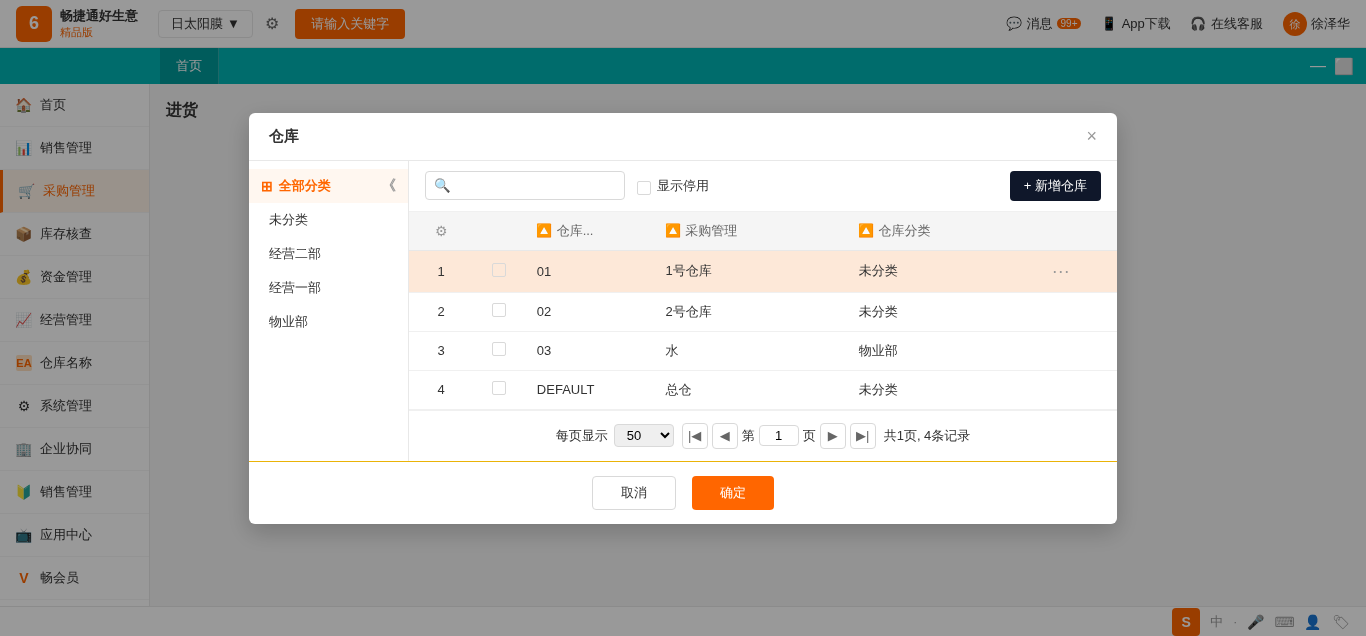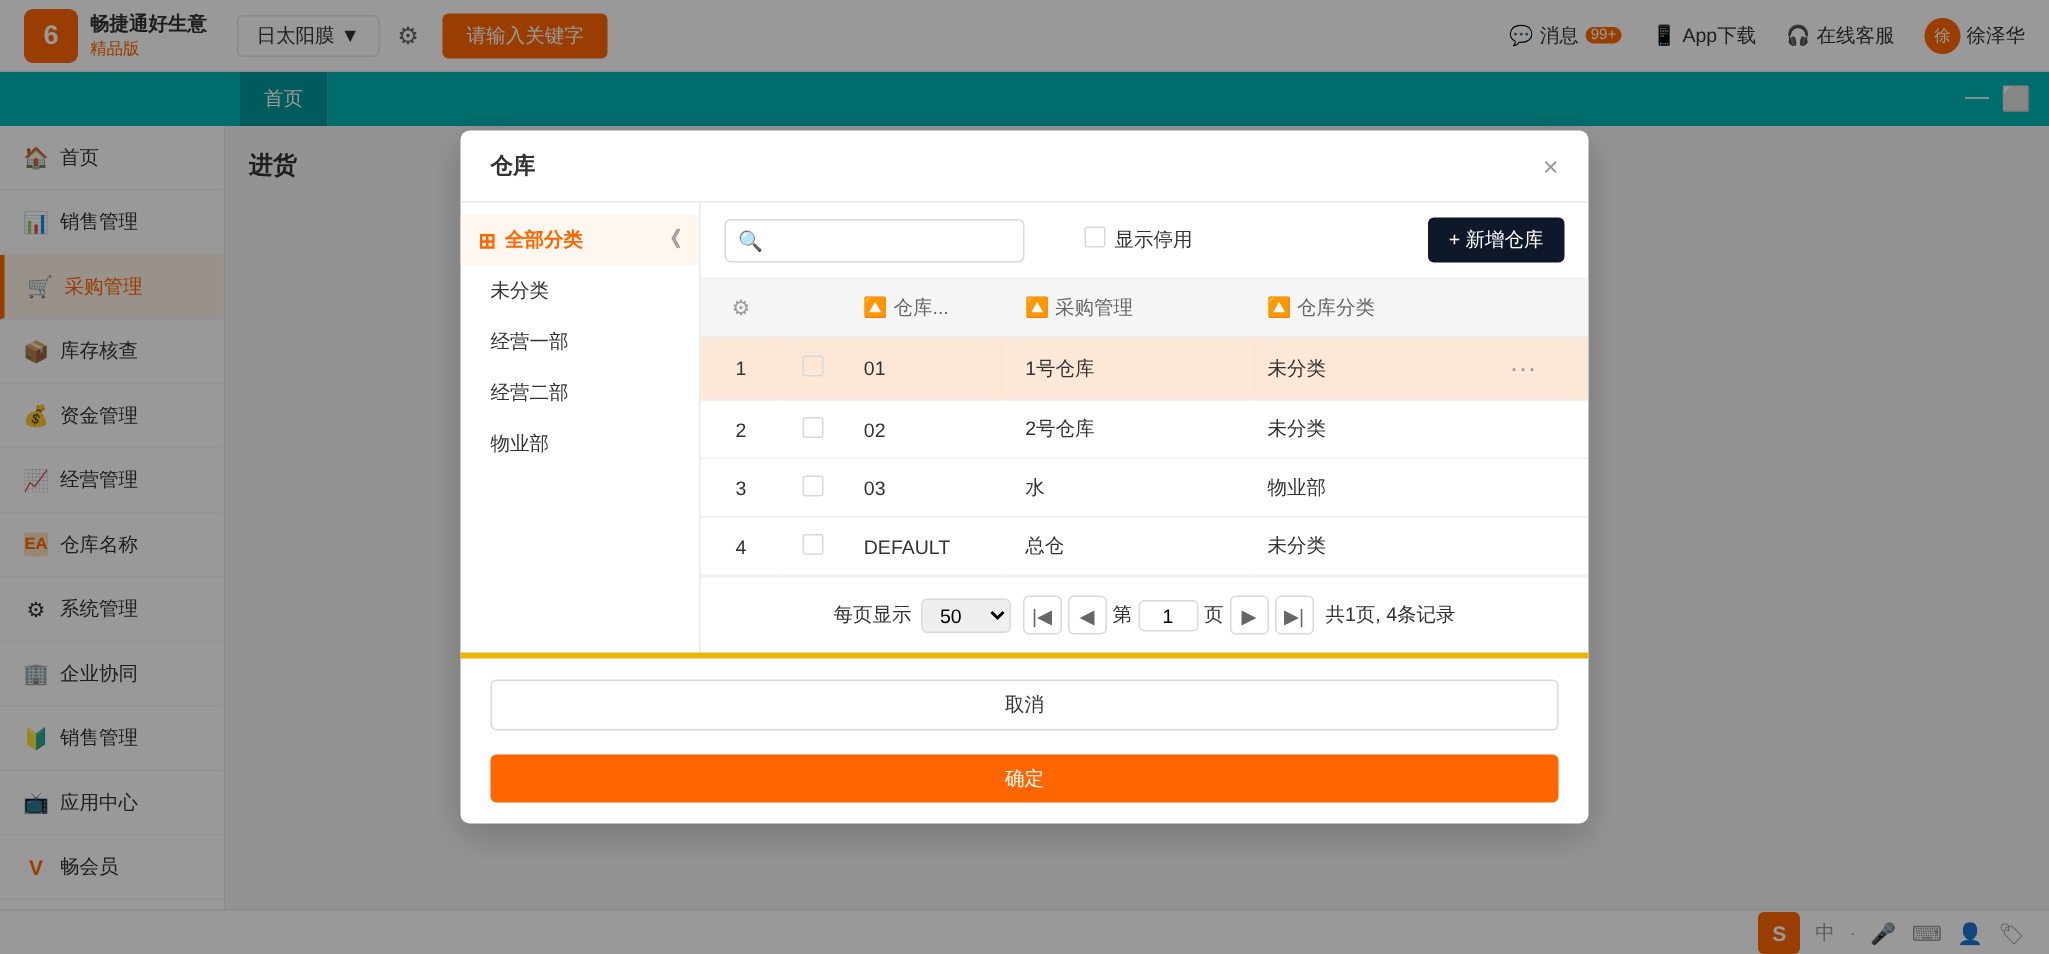--- a/index.html
+++ b/index.html
@@ -134,21 +134,21 @@
       z-index: 100;
       display: flex;
       align-items: center;
       justify-content: center;
     }
 
     
     .dialog {
       background: #fff;
       border-radius: 6px;
-      width: 752px;
+      width: 868px;
       max-height: 560px;
       display: flex;
       flex-direction: column;
       box-shadow: 0 8px 24px rgba(0,0,0,0.2);
     }
     .dialog-header {
       display: flex;
       align-items: center;
       justify-content: space-between;
       padding: 14px 20px;
@@ -224,26 +224,25 @@
     }
     .search-btn {
       padding: 6px 8px;
       background: none;
       border: none;
       cursor: pointer;
       color: #999;
     }
     .show-disabled {
       display: flex;
-      align-items: flex-start;
+      align-items: flex-end;
       gap: 6px;
       font-size: 13px;
       color: #333;
       cursor: pointer;
-      margin-left: 28px;
     }
     .checkbox-empty {
       width: 14px; height: 14px;
       border: 1px solid #d9d9d9;
       border-radius: 2px;
       display: inline-block;
     }
     .btn-add {
       margin-left: auto;
       padding: 6px 14px;
@@ -323,22 +322,21 @@
       text-align: center;
       font-size: 13px;
     }
 
     
     .dialog-footer {
       display: flex;
       justify-content: center;
       gap: 16px;
       padding: 14px 20px;
-      border-top: 4px solid #eab308;
-      flex-direction: column;
+      border-top: 1px solid #eab308;
     }
     .btn-cancel {
       padding: 7px 28px;
       border: 1px solid #d9d9d9;
       border-radius: 4px;
       background: #fff;
       color: #333;
       cursor: pointer;
       font-size: 13px;
     }
@@ -506,22 +504,22 @@
 
       <div class="cat-sidebar">
         <div class="cat-header">
           <div style="display:flex;align-items:center;gap:6px;">
             <span style="font-size:14px;">⊞</span>
             <span>全部分类</span>
           </div>
           <span style="font-size:14px;color:#999;">《</span>
         </div>
         <div class="cat-item">未分类</div>
+        <div class="cat-item">经营二部</div>
         <div class="cat-item">经营一部</div>
-        <div class="cat-item">经营二部</div>
         <div class="cat-item">物业部</div>
       </div>
 
       <div class="main-panel">
 
         <div class="toolbar">
           <div class="search-box">
             <button class="search-btn">🔍</button>
           </div>
           <div class="show-disabled">

